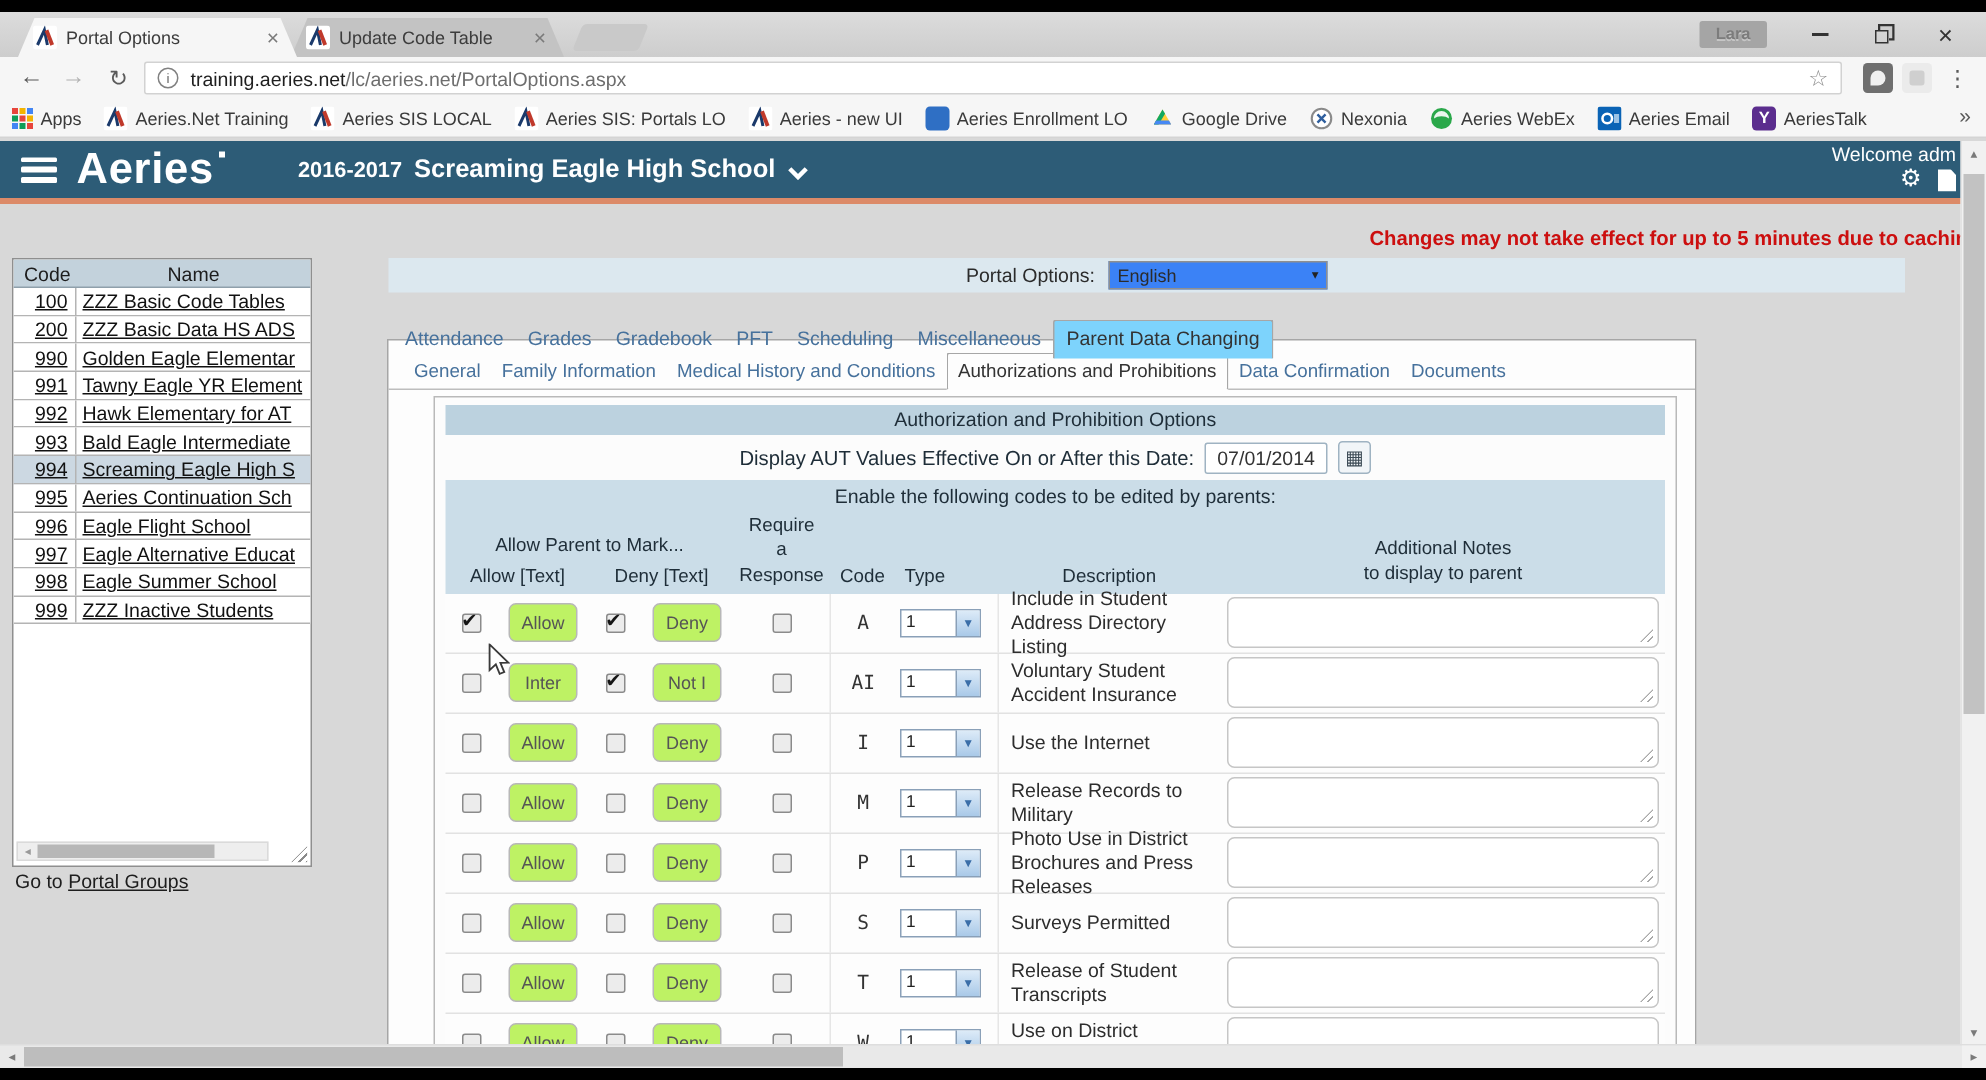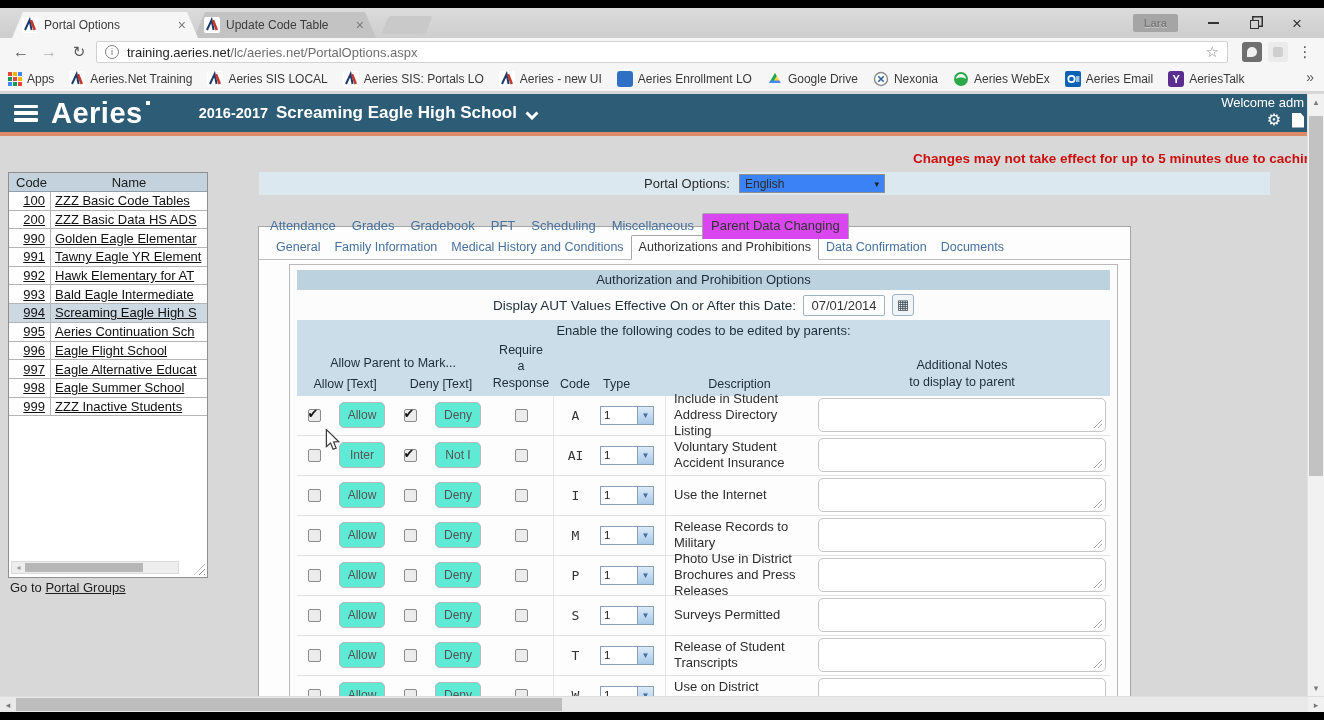--- a/index.html
+++ b/index.html
@@ -125,21 +125,21 @@
              font-weight:bold; font-size:13.5px; }
   .portal-bar { position:absolute; left:259px; top:172px; width:1011px; height:23px; background:#dce8ef;
                 display:flex; align-items:center; justify-content:center; gap:9px; font-size:13px; color:#2b2b2b; }
   .lang-select { width:146px; height:19px; border:1px solid #8f8f8f; background:#3b82f6; display:flex;
                  align-items:center; font-size:12px; padding-left:5px; cursor:pointer; }
   .lang-caret { margin-left:auto; padding-right:5px; font-size:9px; color:#222; }
 
   .main-tabs { position:absolute; left:262px; top:203px; height:24px; display:flex; align-items:flex-end;
                font-size:13px; color:#46719c; z-index:3;margin-top:12px; }
   .mtab { padding:4px 8px 6px; cursor:pointer; white-space:nowrap; }
-  .mtab.active { background:#d946ef; border:1px solid #a6a6a6; border-bottom:none; color:#333;
+  .mtab.active { background:#7dd3fc; border:1px solid #a6a6a6; border-bottom:none; color:#333;
                  border-radius:2px 2px 0 0; }
 
   .panel { position:absolute; left:258px; top:226px; width:873px; height:486px; background:#fdfdfd;
            border:1px solid #a6a6a6; z-index:2; }
   .subtabs { display:flex; align-items:flex-end; padding:7px 0 0 10px; border-bottom:1px solid #bdbdbd;
              height:33px; font-size:12.5px; color:#46719c; }
   .stab { padding:4px 7px 5px; cursor:pointer; white-space:nowrap; }
   .stab.active { background:#fdfdfd; border:1px solid #a6a6a6; border-bottom:1px solid #fdfdfd;
                  margin-bottom:-1px; color:#333; border-radius:2px 2px 0 0; }
   .inner { margin:4px 12px 0 30px; height:440px; border:1px solid #b9b9b9; background:#fcfcfc;
@@ -173,21 +173,21 @@
         font-size:13px; color:#333; }
   .c7 { width:68px; justify-content:flex-start; padding-left:3px; }
   .c8 { flex:1; justify-content:flex-start; border-left:1px solid #e6e6e6; font-size:13px; color:#2d2d2d;
         padding:0 8px 0 8px; line-height:1.25; text-align:left; }
   .c9 { width:296px; }
   .cb { width:13px; height:13px; background:#ececec; border:1px solid #8b8b8b; border-radius:2px;
         position:relative; cursor:pointer; }
   .cb .mark { display:none; position:absolute; left:-1px; top:-4px; font-size:13px; color:#161616;
               font-weight:bold; }
   .cb.checked .mark { display:block; }
-  .txtbtn { width:46px; height:26px; border:1px solid #b8b8b8; border-radius:5px; background:#5eead4;
+  .txtbtn { width:46px; height:26px; border:1px solid #b8b8b8; border-radius:5px; background:#bef264;
             text-align:center; font-size:12px; color:#555; padding:0 3px; overflow:hidden;
             font-family:inherit; white-space:nowrap; }
   .sel { display:inline-flex; width:54px; height:19px; border:1px solid #8aa0b8; background:#fff;
          cursor:pointer; }
   .sel-val { flex:1; font-size:11.5px; color:#222; padding:2px 0 0 3px; }
   .sel-arrow { width:16px; background:linear-gradient(#ddebf8,#a9c9e8); border-left:1px solid #8aa0b8;
                color:#3a6ea8; font-size:8px; display:flex; align-items:center; justify-content:center; }
   .notes { position:relative; width:288px; height:34px; border:1px solid #c6c6c6; border-radius:5px;
            background:#fff; display:block; cursor:text; }
   .notes .grip { right:3px; bottom:3px; width:9px; height:9px;

